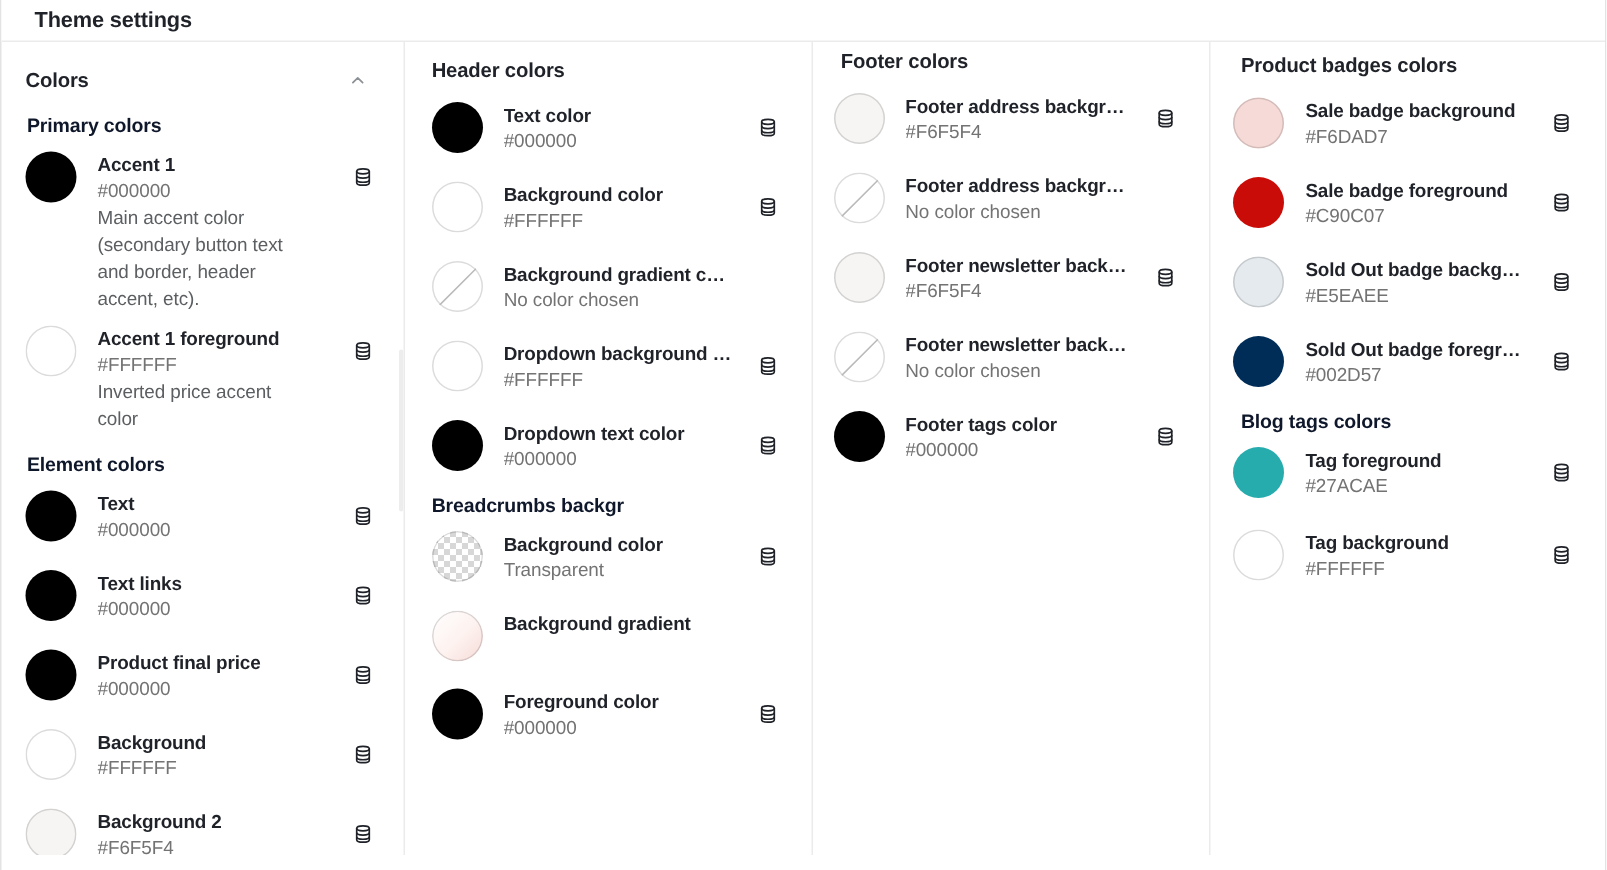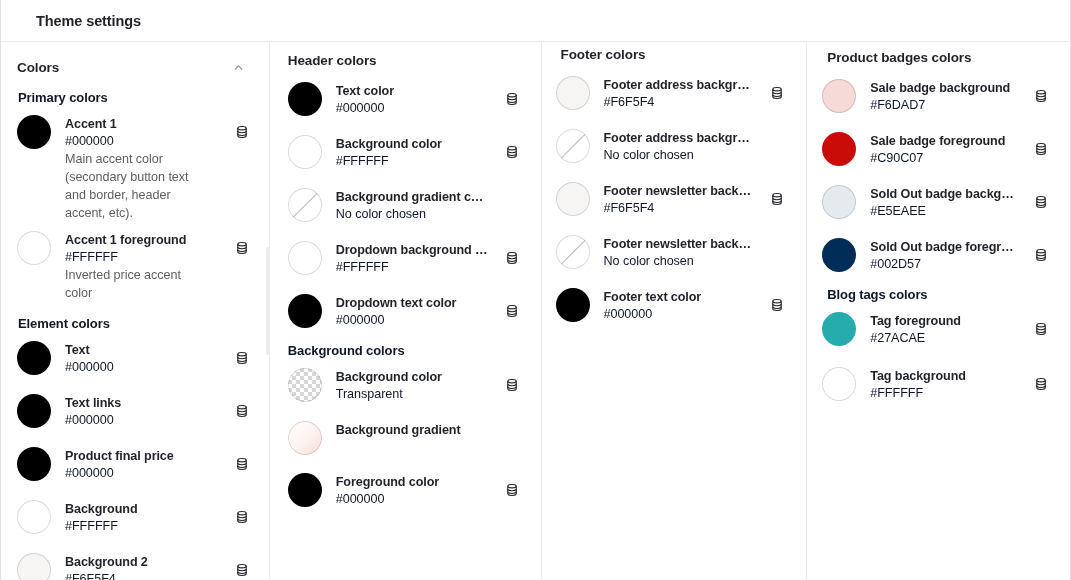--- a/index.html
+++ b/index.html
@@ -13,25 +13,25 @@
   .app {
     position: relative;
     width: 1071px; height: 580px;
     background: #ffffff;
     border-left: 1px solid #e3e3e3;
     border-right: 1px solid #e3e3e3;
   }
 
   
   .topbar {
-    height: 42px;
+    height: 28px;
     border-bottom: 1px solid #ebebeb;
     display: flex;
     align-items: center;
-    padding: 0 0 0 35px;
+    padding: 0 0 0 22px;
     background: #fff;
   }
   .topbar-title {
     font-size: 14.5px;
     font-weight: 700;
     color: #1f2228;
     letter-spacing: -0.1px;
   }
 
   
@@ -140,21 +140,21 @@
     color: #1f2228;
     line-height: 17px;
     letter-spacing: -0.1px;
     white-space: nowrap;
     overflow: hidden;
     text-overflow: ellipsis;
   }
   .row-value {
     font-size: 12.6px;
     font-weight: 400;
-    color: #0f172a;
+    color: #737373;
     line-height: 17px;
     letter-spacing: -0.05px;
     white-space: nowrap;
     overflow: hidden;
     text-overflow: ellipsis;
   }
   .row-desc {
     font-size: 12.6px;
     font-weight: 400;
     color: #5c5f62;
@@ -398,21 +398,21 @@
           </div>
           <div class="db-btn">
             <svg width="14" height="14" viewBox="0 0 20 20" fill="none" stroke="#1f2228" stroke-width="1.6">
               <ellipse cx="10" cy="4.6" rx="6" ry="2.4"></ellipse>
               <path d="M4 4.6v10.8c0 1.33 2.69 2.4 6 2.4s6-1.07 6-2.4V4.6"></path>
               <path d="M4 8.6c0 1.33 2.69 2.4 6 2.4s6-1.07 6-2.4"></path>
               <path d="M4 12.6c0 1.33 2.69 2.4 6 2.4s6-1.07 6-2.4"></path>
             </svg>
           </div>
         </div>
-        <div class="subhead" style="margin-top: 14px; margin-bottom: 10px;">Background colors</div>
+        <div class="subhead" style="margin-top: 14px; margin-bottom: 10px;">Breadcrumbs backgr</div>
         <div class="row" style="margin-bottom: 18px;">
           <div class="swatch checker"></div>
           <div class="row-body">
             <div class="row-label">Background color</div>
             <div class="row-value">Transparent</div>
           </div>
           <div class="db-btn">
             <svg width="14" height="14" viewBox="0 0 20 20" fill="none" stroke="#1f2228" stroke-width="1.6">
               <ellipse cx="10" cy="4.6" rx="6" ry="2.4"></ellipse>
               <path d="M4 4.6v10.8c0 1.33 2.69 2.4 6 2.4s6-1.07 6-2.4V4.6"></path>
@@ -512,21 +512,21 @@
               <ellipse cx="10" cy="4.6" rx="6" ry="2.4"></ellipse>
               <path d="M4 4.6v10.8c0 1.33 2.69 2.4 6 2.4s6-1.07 6-2.4V4.6"></path>
               <path d="M4 8.6c0 1.33 2.69 2.4 6 2.4s6-1.07 6-2.4"></path>
               <path d="M4 12.6c0 1.33 2.69 2.4 6 2.4s6-1.07 6-2.4"></path>
             </svg>
           </div>
         </div>
         <div class="row" style="margin-bottom: 10px;">
           <div class="swatch dark" style="background: rgb(0, 0, 0);"></div>
           <div class="row-body">
-            <div class="row-label">Footer text color</div>
+            <div class="row-label">Footer tags color</div>
             <div class="row-value">#000000</div>
           </div>
           <div class="db-btn">
             <svg width="14" height="14" viewBox="0 0 20 20" fill="none" stroke="#1f2228" stroke-width="1.6">
               <ellipse cx="10" cy="4.6" rx="6" ry="2.4"></ellipse>
               <path d="M4 4.6v10.8c0 1.33 2.69 2.4 6 2.4s6-1.07 6-2.4V4.6"></path>
               <path d="M4 8.6c0 1.33 2.69 2.4 6 2.4s6-1.07 6-2.4"></path>
               <path d="M4 12.6c0 1.33 2.69 2.4 6 2.4s6-1.07 6-2.4"></path>
             </svg>
           </div>

